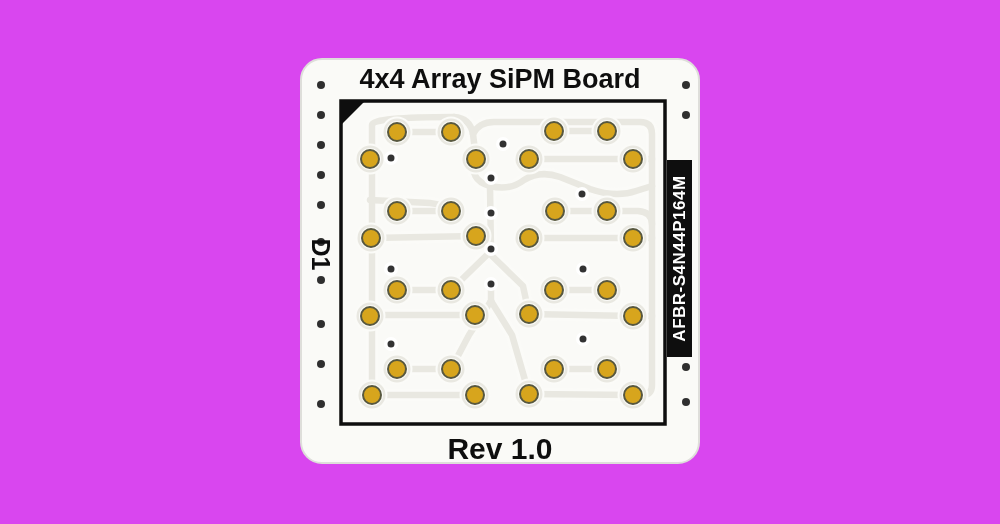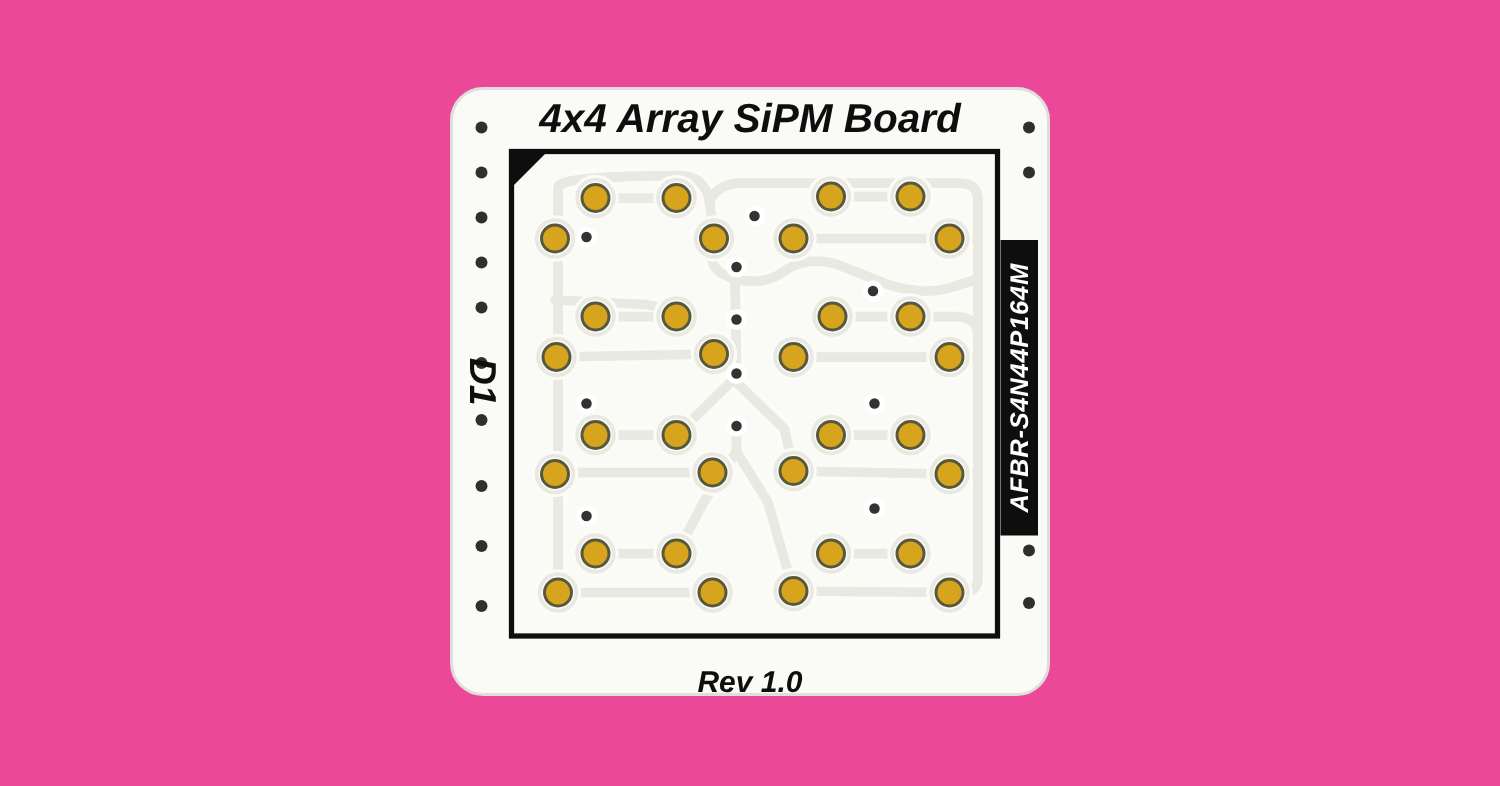--- a/index.html
+++ b/index.html
@@ -28,24 +28,24 @@
     width: 400px;
     text-align: center;
     font-size: 27px;
     font-weight: bold;
     color: #141414;
     letter-spacing: 0px;
   }
   .board-rev {
     position: absolute;
     left: 300px;
-    top: 444px;
+    top: 432px;
     width: 400px;
     text-align: center;
-    font-size: 20px;
+    font-size: 30px;
     font-weight: bold;
     color: #141414;
   }
   .designator {
     position: absolute;
     left: 305px;
     top: 240px;
     font-size: 25px;
     font-weight: bold;
     color: #141414;
@@ -72,21 +72,21 @@
     font-weight: bold;
     letter-spacing: 0.5px;
     white-space: nowrap;
     transform: rotate(-90deg);
     transform-origin: center;
   }
 </style>
 </head>
 <body>
 
-<div class="stage" style="background: #ec4899; font-style: italic;">
+<div class="stage" style="background: #d946ef;">
 
   <div class="board" style="background: rgb(250, 250, 247); border-color: rgb(222, 222, 218);">
     <svg class="board-svg" width="400" height="406" viewBox="300 58 400 406">
       <g id="g-clearance">
           <path d="M452,115 Q370,115 370,123 L370,393" fill="none" stroke="#fbfbf8" stroke-width="12.5" stroke-linecap="round" stroke-linejoin="round"></path>
           <path d="M452,115 Q468,116 471,132 L474,157" fill="none" stroke="#fbfbf8" stroke-width="12.5" stroke-linecap="round" stroke-linejoin="round"></path>
           <path d="M471,132 Q477,120 492,120 L638,120 Q650,120 650,132 L650,383 Q650,393 640,393 L631,393" fill="none" stroke="#fbfbf8" stroke-width="12.5" stroke-linecap="round" stroke-linejoin="round"></path>
           <path d="M650,157 L631,157" fill="none" stroke="#fbfbf8" stroke-width="12.5" stroke-linecap="round" stroke-linejoin="round"></path>
           <path d="M650,236 L631,236" fill="none" stroke="#fbfbf8" stroke-width="12.5" stroke-linecap="round" stroke-linejoin="round"></path>
           <path d="M650,314 L631,314" fill="none" stroke="#fbfbf8" stroke-width="12.5" stroke-linecap="round" stroke-linejoin="round"></path>

